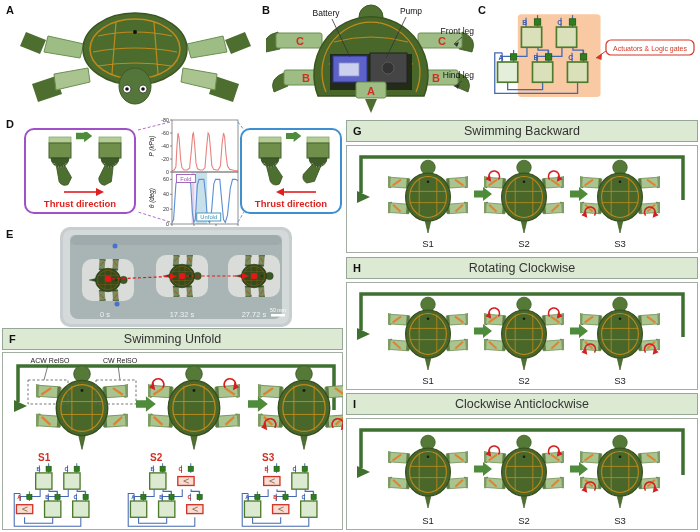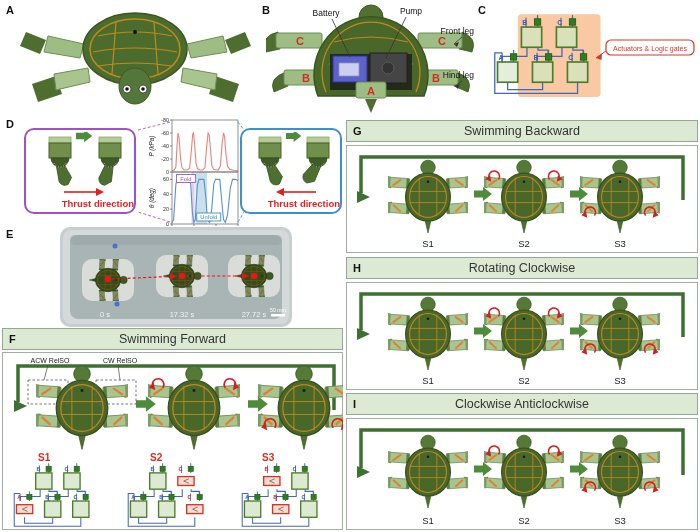--- a/index.html
+++ b/index.html
@@ -7,21 +7,21 @@
        font-family:"Liberation Sans",sans-serif;}
   .plabel{position:absolute;font:bold 11px "Liberation Sans",sans-serif;color:#111;z-index:5;}
   .phead{position:absolute;background:#dcead3;border:1px solid #97a797;box-sizing:border-box;z-index:2;}
   .phead .hl{position:absolute;left:6px;top:4px;font:bold 11px "Liberation Sans",sans-serif;color:#111;}
   .phead .ht{position:absolute;left:0;right:0;top:0;bottom:0;text-align:center;
              font:12.5px "Liberation Sans",sans-serif;color:#333;line-height:21px;}
   .pbody{position:absolute;background:#fff;border:1px solid #a3aea3;box-sizing:border-box;}
   .dbox{position:absolute;background:#fff;border-radius:10px;box-sizing:border-box;}
   .dbox.purple{border:2px solid #a050c8;}
   .dbox.blue{border:2px solid #3e8fd0;}
-  .cap{position:absolute;left:0;right:0;bottom:3px;text-align:right;
+  .cap{position:absolute;left:0;right:0;bottom:3px;text-align:center;
        font:bold 9.5px "Liberation Sans",sans-serif;color:#e01f1f;}
   svg{display:block;position:absolute;}
   svg text{font-family:"Liberation Sans",sans-serif;}
 </style>
 </head>
 <body>
 
 <div id="fig">
 
   <svg width="0" height="0" style="position:absolute">
@@ -284,21 +284,21 @@
     <circle cx="57" cy="77" r="2.5" fill="#4a6fd0"></circle>
     <text x="45" y="90" text-anchor="middle" font-size="7.5" fill="#f2f2f2">0 s</text>
     <text x="122" y="90" text-anchor="middle" font-size="7.5" fill="#f2f2f2">17.32 s</text>
     <text x="194" y="90" text-anchor="middle" font-size="7.5" fill="#f2f2f2">27.72 s</text>
     <text x="218" y="85" text-anchor="middle" font-size="5.2" fill="#fff">50 mm</text>
     <rect x="211" y="87" width="14" height="2.5" fill="#fff"></rect>
   </svg>
 
   <div class="phead" style="left:2px;top:328px;width:341px;height:22px">
     <span class="hl">F</span>
-    <span class="ht">Swimming Forward</span>
+    <span class="ht">Swimming Unfold</span>
   </div>
   <div class="pbody" style="left:2px;top:352px;width:341px;height:178px"></div>
   <svg style="left:2px;top:352px" width="341" height="178" viewBox="0 0 341 178">
     <path d="M332,58 V14 H16 V50" fill="none" stroke="#3e7030" stroke-width="3.5"></path>
     <polygon points="12,48 12,60 25,54" fill="#3e7030"></polygon>
     <g transform="translate(80,56) scale(0.92)">
         <use href="#turtle-top" x="-50" y="-55" width="100" height="110"></use>
       </g>
     <g transform="translate(192,56) scale(0.92)">
         <use href="#turtle-top" x="-50" y="-55" width="100" height="110"></use>

